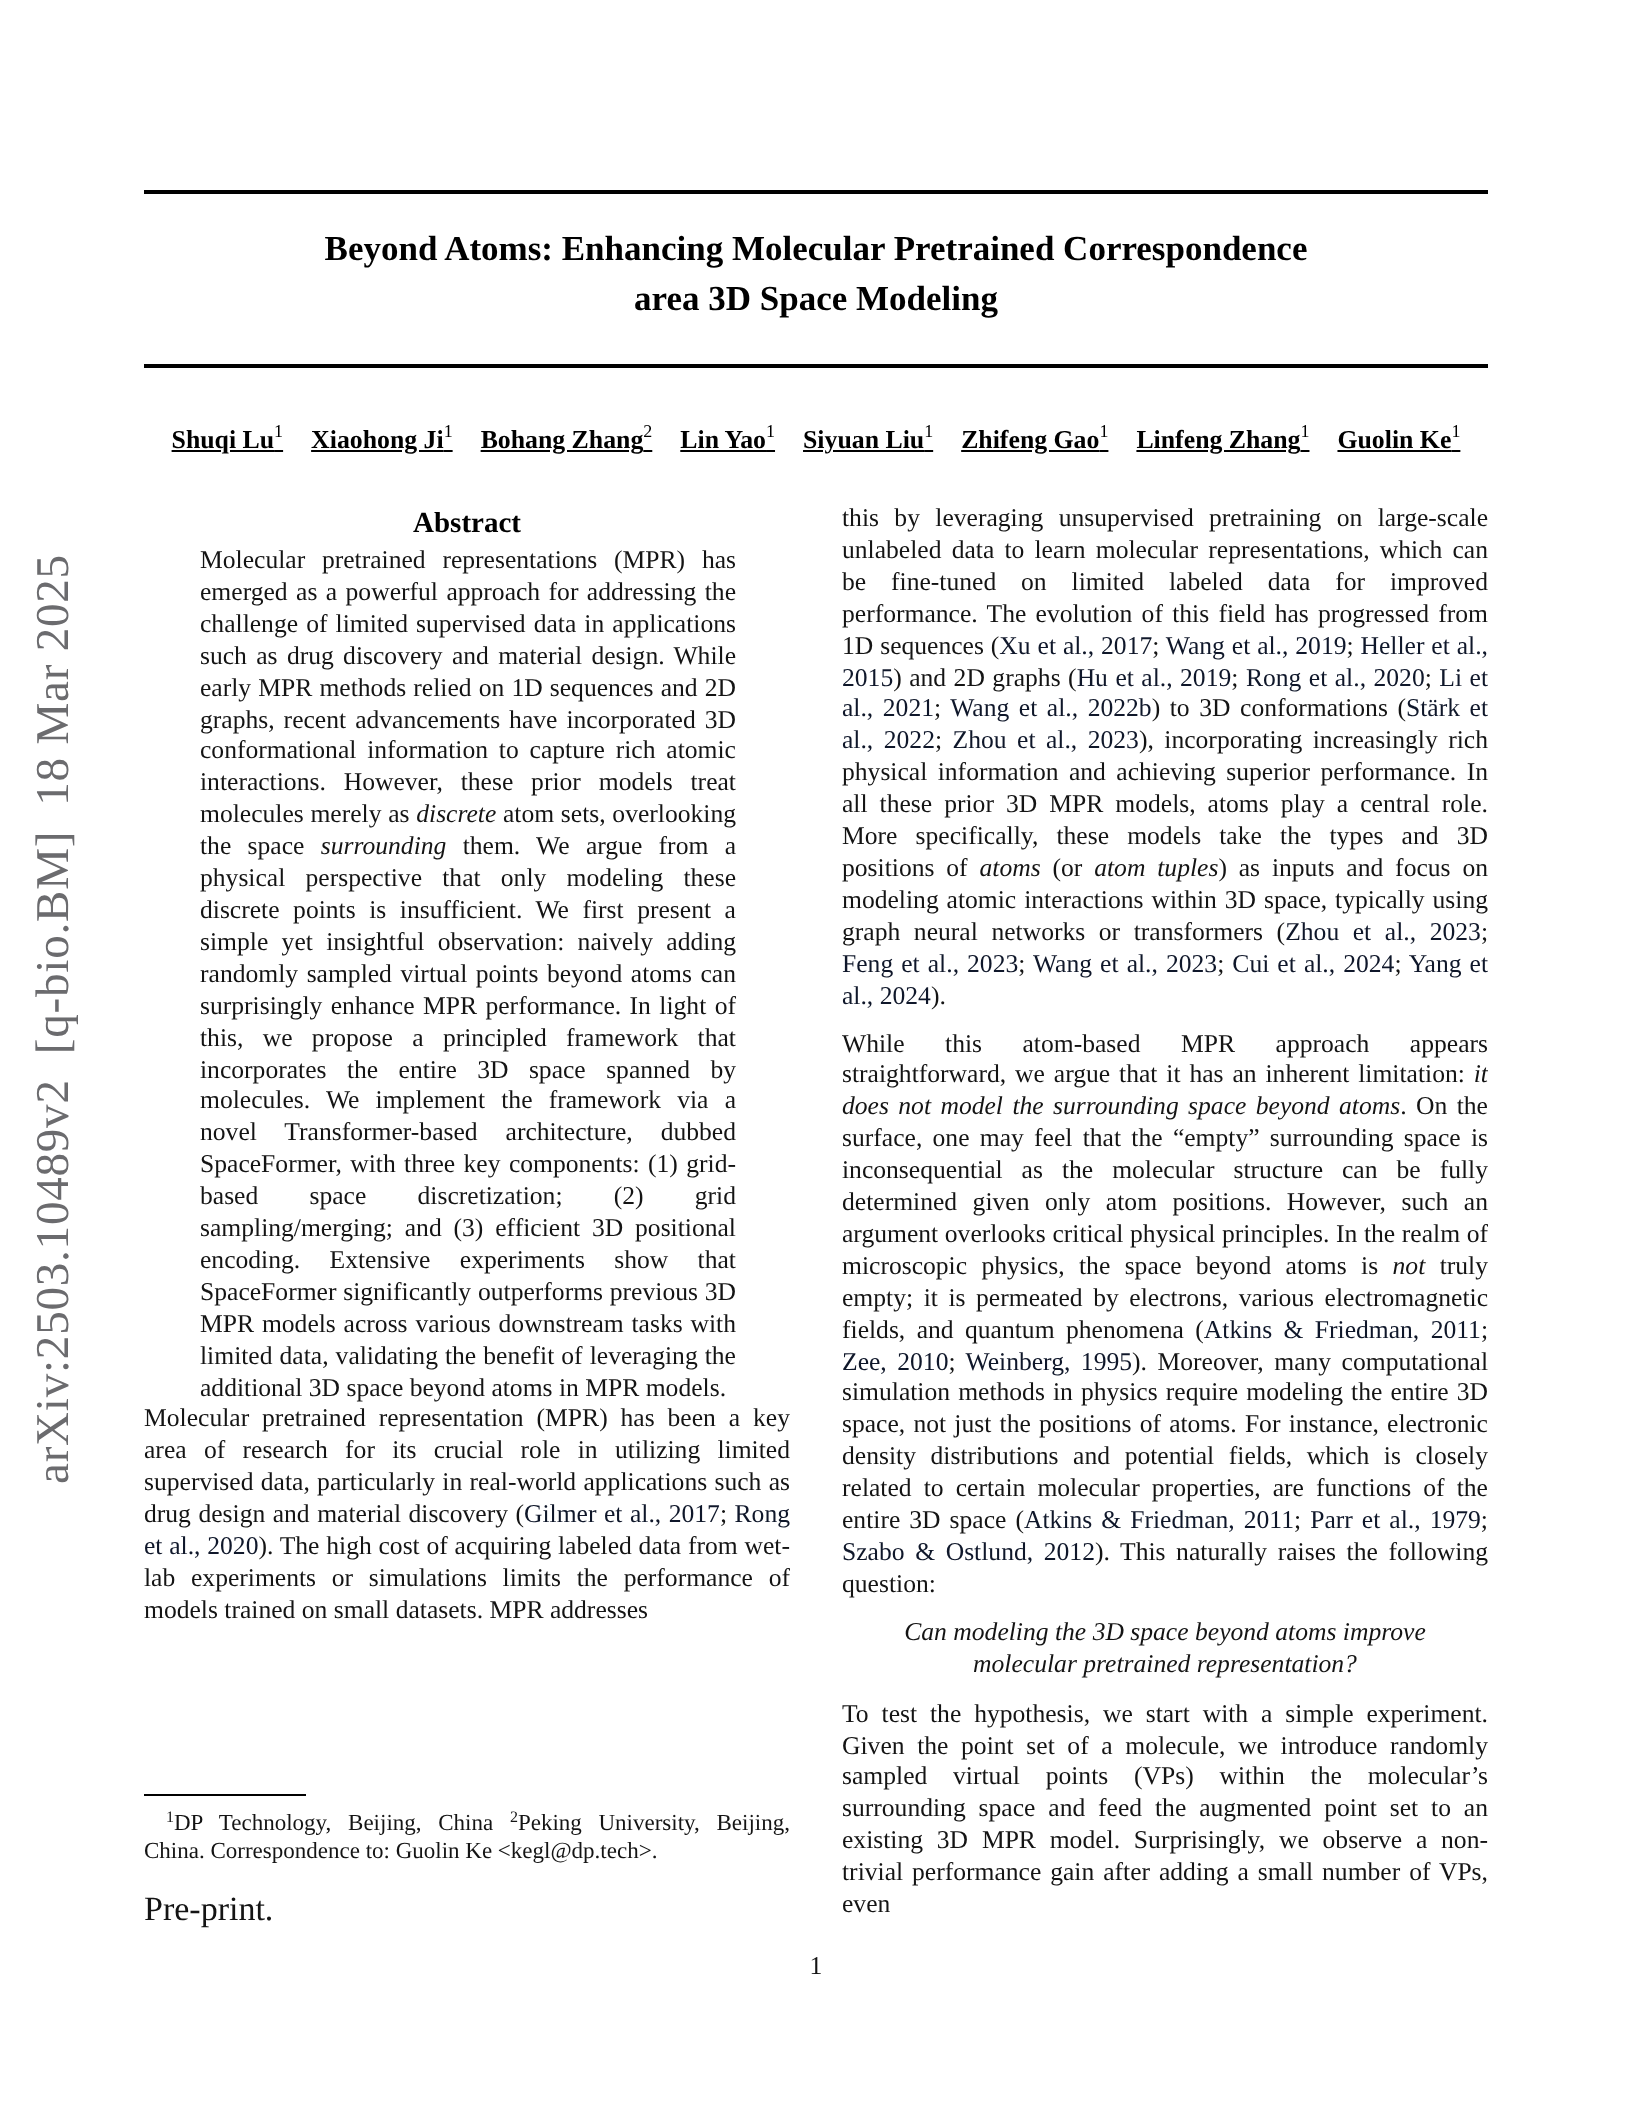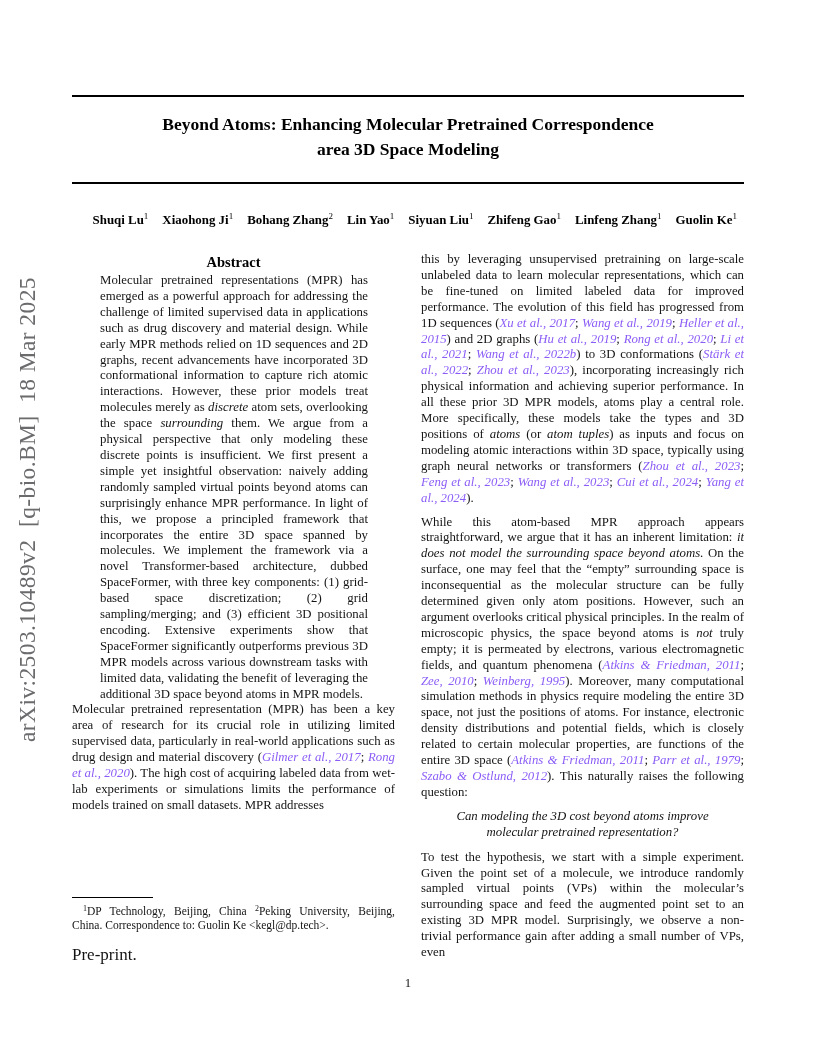--- a/index.html
+++ b/index.html
@@ -10,21 +10,21 @@
   }
   .rule { position:absolute; background:#000; }
   #rule-top { left:72px; top:95px; width:672px; height:2px; }
   #rule-mid { left:72px; top:182px; width:672px; height:2px; }
   #title {
     position:absolute; left:72px; top:112px; width:672px;
     text-align:center; font-weight:bold; font-size:17.5px; line-height:25px; color:#000;
   }
   #authors {
     position:absolute; left:72px; top:208px; width:672px;
-    text-align:right; font-weight:bold; font-size:12.9px; line-height:16px; color:#000;
+    text-align:center; font-weight:bold; font-size:12.9px; line-height:16px; color:#000;text-decoration:underline;
   }
   .author { margin:0 7px; white-space:nowrap; }
   .author-sup { font-size:9px; font-weight:normal; }
   #left-col {
     position:absolute; left:72px; top:252px; width:323px; height:716px; overflow:hidden;
     font-size:12.8px; line-height:15.9px; text-align:justify;
   }
   #abstract-heading {
     text-align:center; font-weight:bold; font-size:14.5px; line-height:18px;
     margin:1px 0 2px 0; color:#000;
@@ -41,21 +41,21 @@
   .para { margin:0 0 8px 0; }
   .quote-para { text-align:center; margin:3px 16px 9px 16px; }
   #footnote-rule { position:absolute; left:72px; top:897px; width:81px; height:1px; background:#000; }
   #footnote {
     position:absolute; left:72px; top:902px; width:323px;
     font-size:11.5px; line-height:14.2px; text-align:justify; text-indent:11px;
   }
   #preprint { position:absolute; left:72px; top:945px; font-size:17px; }
   #page-number { position:absolute; left:72px; top:976px; width:672px; text-align:center; font-size:12.8px; }
   .seg-i { font-style:italic; }
-  .seg-c { color:#8b5cf6;font-style:italic; }
+  .seg-c { color:#0f172a; }
   .seg-sup { font-size:8px; vertical-align:4px; }
   #arxiv-strip {
     position:absolute; left:14px; top:233px; height:554px; width:40px;
     writing-mode:vertical-rl; transform:rotate(180deg);
     font-size:23.5px; color:#6b6b6e; white-space:nowrap; text-align:center;
     letter-spacing:0.4px;
   }
 </style>
 </head>
 <body>
@@ -75,21 +75,21 @@
 
 <div id="left-col">
   <div id="abstract-heading">Abstract</div>
   <div id="abstract-body"><span class="seg-n">Molecular pretrained representations (MPR) has emerged as a powerful approach for addressing the challenge of limited supervised data in applications such as drug discovery and material design. While early MPR methods relied on 1D sequences and 2D graphs, recent advancements have incorporated 3D conformational information to capture rich atomic interactions. However, these prior models treat molecules merely as </span><span class="seg-i">discrete</span><span class="seg-n"> atom sets, overlooking the space </span><span class="seg-i">surrounding</span><span class="seg-n"> them. We argue from a physical perspective that only modeling these discrete points is insufficient. We first present a simple yet insightful observation: naively adding randomly sampled virtual points beyond atoms can surprisingly enhance MPR performance. In light of this, we propose a principled framework that incorporates the entire 3D space spanned by molecules. We implement the framework via a novel Transformer-based architecture, dubbed SpaceFormer, with three key components: (1) grid-based space discretization; (2) grid sampling/merging; and (3) efficient 3D positional encoding. Extensive experiments show that SpaceFormer significantly outperforms previous 3D MPR models across various downstream tasks with limited data, validating the benefit of leveraging the additional 3D space beyond atoms in MPR models.</span></div>
   <div id="intro-paragraph"><span class="seg-n">Molecular pretrained representation (MPR) has been a key area of research for its crucial role in utilizing limited supervised data, particularly in real-world applications such as drug design and material discovery (</span><span class="seg-c">Gilmer et al., 2017</span><span class="seg-n">; </span><span class="seg-c">Rong et al., 2020</span><span class="seg-n">). The high cost of acquiring labeled data from wet-lab experiments or simulations limits the performance of models trained on small datasets. MPR addresses</span></div>
 </div>
 
 <div id="right-col">
     <div class="para"><span class="seg-n">this by leveraging unsupervised pretraining on large-scale unlabeled data to learn molecular representations, which can be fine-tuned on limited labeled data for improved performance. The evolution of this field has progressed from 1D sequences (</span><span class="seg-c">Xu et al., 2017</span><span class="seg-n">; </span><span class="seg-c">Wang et al., 2019</span><span class="seg-n">; </span><span class="seg-c">Heller et al., 2015</span><span class="seg-n">) and 2D graphs (</span><span class="seg-c">Hu et al., 2019</span><span class="seg-n">; </span><span class="seg-c">Rong et al., 2020</span><span class="seg-n">; </span><span class="seg-c">Li et al., 2021</span><span class="seg-n">; </span><span class="seg-c">Wang et al., 2022b</span><span class="seg-n">) to 3D conformations (</span><span class="seg-c">Stärk et al., 2022</span><span class="seg-n">; </span><span class="seg-c">Zhou et al., 2023</span><span class="seg-n">), incorporating increasingly rich physical information and achieving superior performance. In all these prior 3D MPR models, atoms play a central role. More specifically, these models take the types and 3D positions of </span><span class="seg-i">atoms</span><span class="seg-n"> (or </span><span class="seg-i">atom tuples</span><span class="seg-n">) as inputs and focus on modeling atomic interactions within 3D space, typically using graph neural networks or transformers (</span><span class="seg-c">Zhou et al., 2023</span><span class="seg-n">; </span><span class="seg-c">Feng et al., 2023</span><span class="seg-n">; </span><span class="seg-c">Wang et al., 2023</span><span class="seg-n">; </span><span class="seg-c">Cui et al., 2024</span><span class="seg-n">; </span><span class="seg-c">Yang et al., 2024</span><span class="seg-n">).</span></div>
     <div class="para"><span class="seg-n">While this atom-based MPR approach appears straightforward, we argue that it has an inherent limitation: </span><span class="seg-i">it does not model the surrounding space beyond atoms</span><span class="seg-n">. On the surface, one may feel that the “empty” surrounding space is inconsequential as the molecular structure can be fully determined given only atom positions. However, such an argument overlooks critical physical principles. In the realm of microscopic physics, the space beyond atoms is </span><span class="seg-i">not</span><span class="seg-n"> truly empty; it is permeated by electrons, various electromagnetic fields, and quantum phenomena (</span><span class="seg-c">Atkins &amp; Friedman, 2011</span><span class="seg-n">; </span><span class="seg-c">Zee, 2010</span><span class="seg-n">; </span><span class="seg-c">Weinberg, 1995</span><span class="seg-n">). Moreover, many computational simulation methods in physics require modeling the entire 3D space, not just the positions of atoms. For instance, electronic density distributions and potential fields, which is closely related to certain molecular properties, are functions of the entire 3D space (</span><span class="seg-c">Atkins &amp; Friedman, 2011</span><span class="seg-n">; </span><span class="seg-c">Parr et al., 1979</span><span class="seg-n">; </span><span class="seg-c">Szabo &amp; Ostlund, 2012</span><span class="seg-n">). This naturally raises the following question:</span></div>
-    <div class="quote-para"><span class="seg-i">Can modeling the 3D cost beyond atoms improve molecular pretrained representation?</span></div>
+    <div class="quote-para"><span class="seg-i">Can modeling the 3D space beyond atoms improve molecular pretrained representation?</span></div>
     <div class="para"><span class="seg-n">To test the hypothesis, we start with a simple experiment. Given the point set of a molecule, we introduce randomly sampled virtual points (VPs) within the molecular’s surrounding space and feed the augmented point set to an existing 3D MPR model. Surprisingly, we observe a non-trivial performance gain after adding a small number of VPs, even</span></div>
   </div>
 
 <div id="footnote-rule"></div>
 <div id="footnote"><span class="seg-sup">1</span><span class="seg-n">DP Technology, Beijing, China </span><span class="seg-sup">2</span><span class="seg-n">Peking University, Beijing, China. Correspondence to: Guolin Ke &lt;kegl@dp.tech&gt;.</span></div>
 <div id="preprint">Pre-print.</div>
 
 <div id="page-number">1</div>
 
 </body></html>

